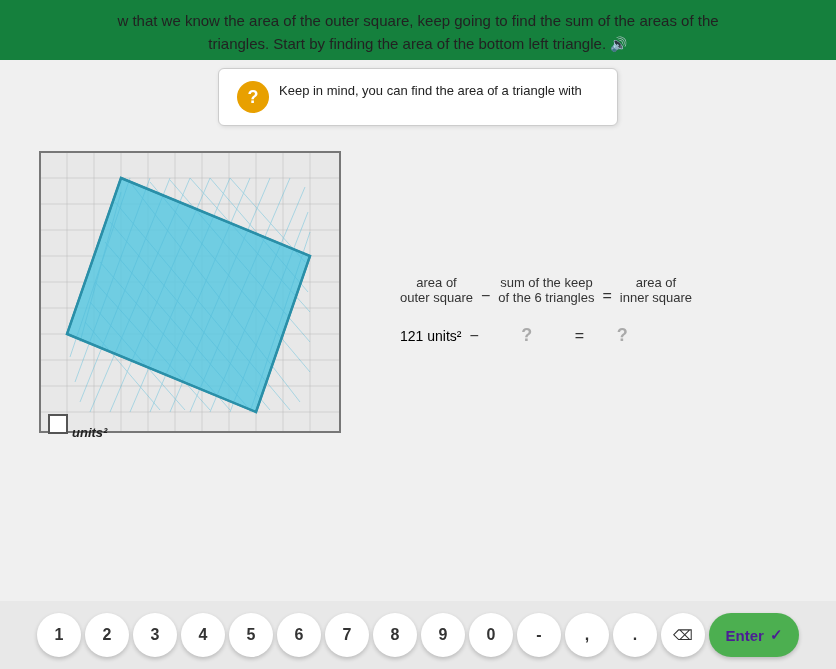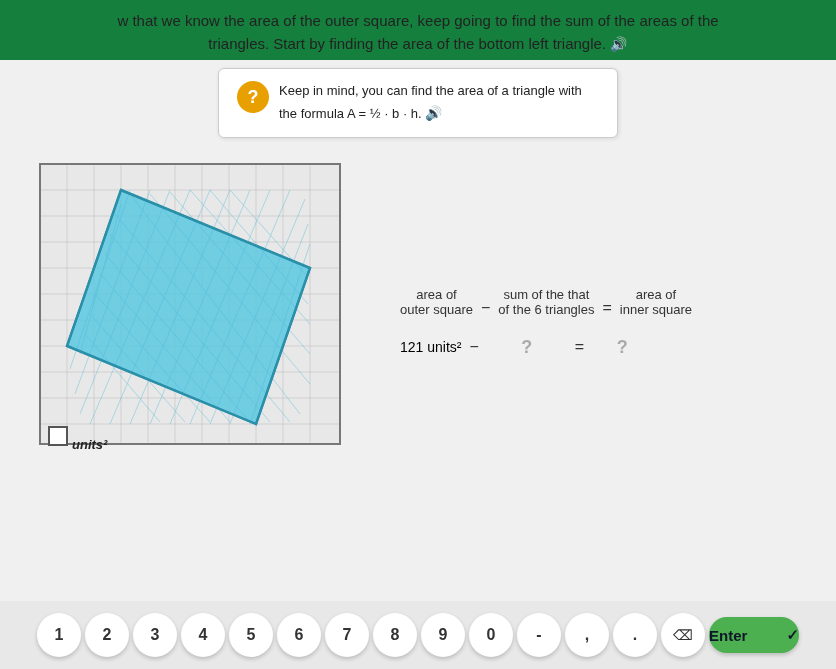--- a/index.html
+++ b/index.html
@@ -139,31 +139,31 @@
       color: #333;
       cursor: pointer;
       display: flex;
       align-items: center;
       justify-content: center;
       box-shadow: 0 2px 4px rgba(0,0,0,0.2);
     }
 
     .enter-btn {
       background: #4caf50;
-      color: #0f172a;
+      color: #4c1d95;
       border-radius: 24px;
       width: 90px;
-      height: 36px;
+      height: 44px;
       border: none;
       font-size: 15px;
       font-weight: bold;
       cursor: pointer;
       display: flex;
       align-items: center;
-      justify-content: space-between;
+      justify-content: center;
       gap: 6px;
       box-shadow: 0 2px 4px rgba(0,0,0,0.2);
     }
 
     .backspace-btn {
       width: 44px;
       height: 44px;
       border-radius: 50%;
       border: none;
       background: white;
@@ -191,24 +191,20 @@
     <span>triangles. Start by finding the area of the bottom left triangle.</span>
     <span class="speaker-icon">🔊</span>
   </div>
 </div>
 
 <div style="display:flex; justify-content:center; margin-top:0;">
   <div class="hint-box">
     <div class="hint-icon">?</div>
     <div class="hint-text">
       <div>Keep in mind, you can find the area of a triangle with</div>
-      <div>
-        <span>the formula A = ½ · b · h.</span>
-        <span class="speaker-icon"> 🔊</span>
-      </div>
     </div>
   </div>
 </div>
 
 <div class="main-content">
   <div class="diagram-area">
     <svg class="grid-canvas" width="340" height="310" viewBox="0 0 340 310">
 
       <rect x="10" y="10" width="300" height="280" fill="#e8e8e8" stroke="#aaa" stroke-width="1"></rect>
 
@@ -281,21 +277,21 @@
 
   <div class="equation-area">
 
     <div style="display:flex; align-items:flex-end; gap:8px; font-size:13px; color:#333;">
       <div class="eq-col" style="text-align:center; min-width:60px;">
         <div>area of</div>
         <div>outer square</div>
       </div>
       <div style="font-size:16px; padding-bottom:0px; color:#333;">−</div>
       <div class="eq-col" style="text-align:center; min-width:80px;">
-        <div>sum of the that</div>
+        <div>sum of the keep</div>
         <div>of the 6 triangles</div>
       </div>
       <div style="font-size:16px; color:#333;">=</div>
       <div class="eq-col" style="text-align:center; min-width:60px;">
         <div>area of</div>
         <div>inner square</div>
       </div>
     </div>
 
     <div style="display:flex; align-items:center; gap:8px; font-size:14px; margin-top:4px;">

